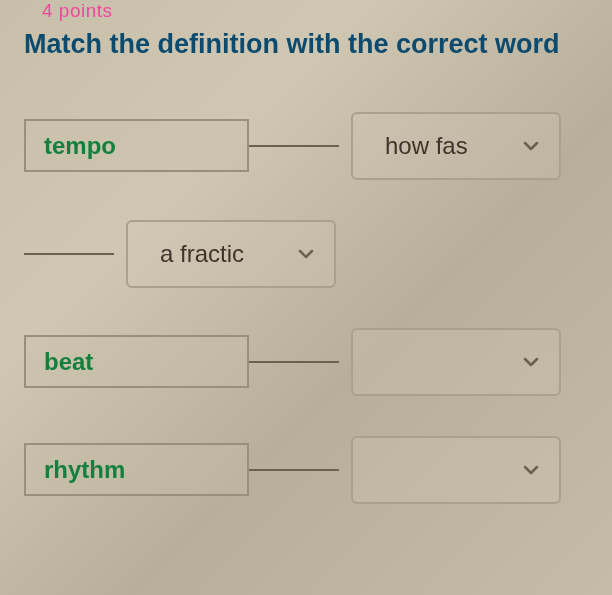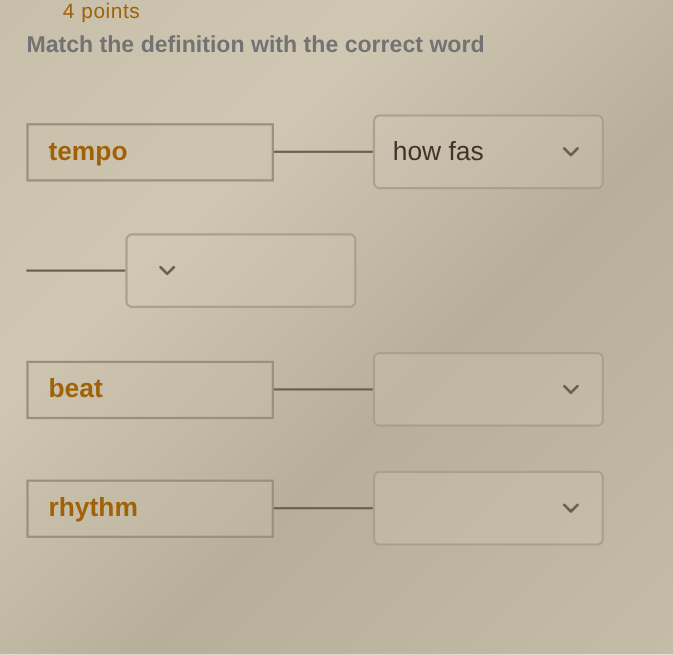--- a/index.html
+++ b/index.html
@@ -14,29 +14,29 @@
       background: linear-gradient(135deg, #c8bfab 0%, #d0c7b3 30%, #b8af9b 60%, #c5bca8 100%);
       position: relative;
       overflow: hidden;
       color: #4a4236;
     }
     .page {
       padding: 0 24px 24px 24px;
     }
     .points {
       font-size: 19px;
-      color: #a16207;
-      margin-left: 33px;
+      color: #ec4899;
+      margin-left: 18px;
       margin-top: 0;
       letter-spacing: 0.5px;
     }
     .question {
-      font-size: 21px;
+      font-size: 27px;
       line-height: 1.25;
-      color: #737373;
+      color: #0c4a6e;
       margin-top: 6px;
       margin-bottom: 50px;
       font-weight: 600;
     }
     .rows {
       display: flex;
       flex-direction: column;
       gap: 40px;
     }
     .match-row {
@@ -46,42 +46,43 @@
     .word-box {
       width: 225px;
       height: 53px;
       border: 2px solid #9a8f7b;
       background: rgba(200, 191, 171, 0.35);
       display: flex;
       align-items: center;
       padding: 0 18px;
       font-size: 24px;
       font-weight: 600;
-      color: #a16207;
+      color: #15803d;
     }
     .connector {
       flex: 0 0 90px;
       height: 2px;
       background: #6b6150;
     }
     .select-box {
       width: 210px;
       height: 68px;
       border: 2px solid #aaa08c;
       background: rgba(210, 201, 182, 0.25);
       border-radius: 6px;
       display: flex;
       align-items: center;
-      justify-content: flex-start;
-      padding: 0 16px 0 16px;
+      justify-content: center;
+      padding: 0 16px 0 32px;
       font-size: 24px;
       color: #3d352a;
       cursor: pointer;
       white-space: nowrap;
       overflow: hidden;
+      margin-left: 12px;
     }
     .select-value {
       overflow: hidden;
       text-overflow: clip;
       white-space: nowrap;
       flex: 1;
     }
     .chevron {
       flex: 0 0 auto;
       margin-left: 8px;
@@ -110,20 +111,21 @@
           <svg width="24" height="24" viewBox="0 0 24 24" fill="none">
               <path d="M6 9l6 6 6-6" stroke="#6b6150" stroke-width="2.5" stroke-linecap="round" stroke-linejoin="round"></path>
             </svg>
         </span>
       </div>
     </div>
 
     <div class="match-row">
       <div class="connector"></div>
       <div class="select-box">
+        <span class="select-value">a fractic</span>
         <span class="chevron">
           <svg width="24" height="24" viewBox="0 0 24 24" fill="none">
               <path d="M6 9l6 6 6-6" stroke="#6b6150" stroke-width="2.5" stroke-linecap="round" stroke-linejoin="round"></path>
             </svg>
         </span>
       </div>
     </div>
 
     <div class="match-row">
       <div class="word-box">

